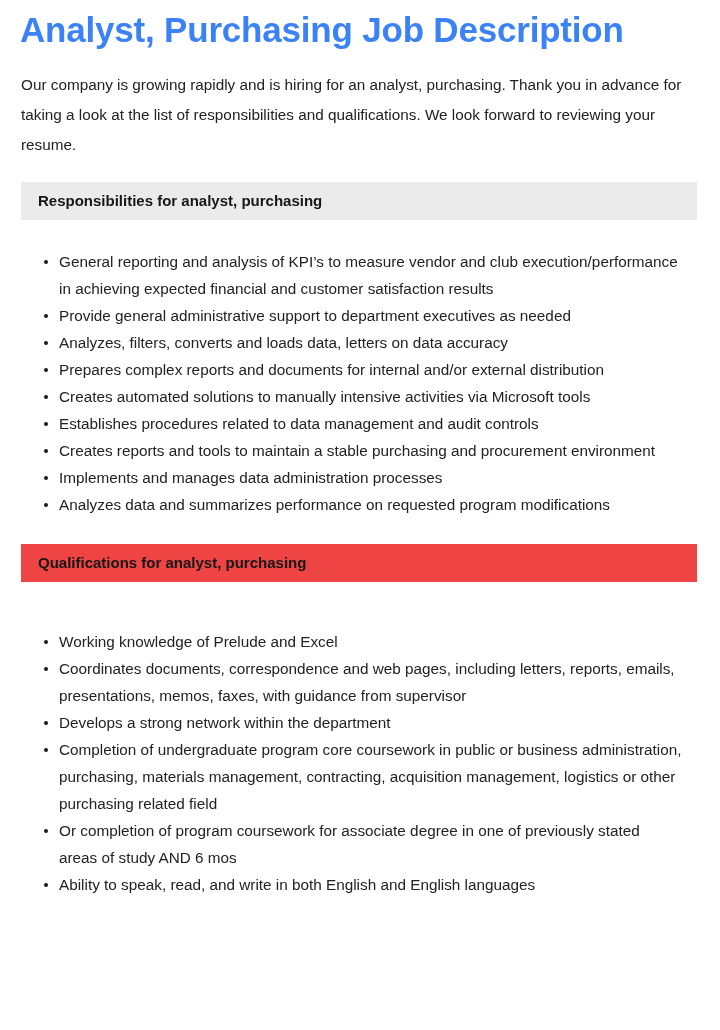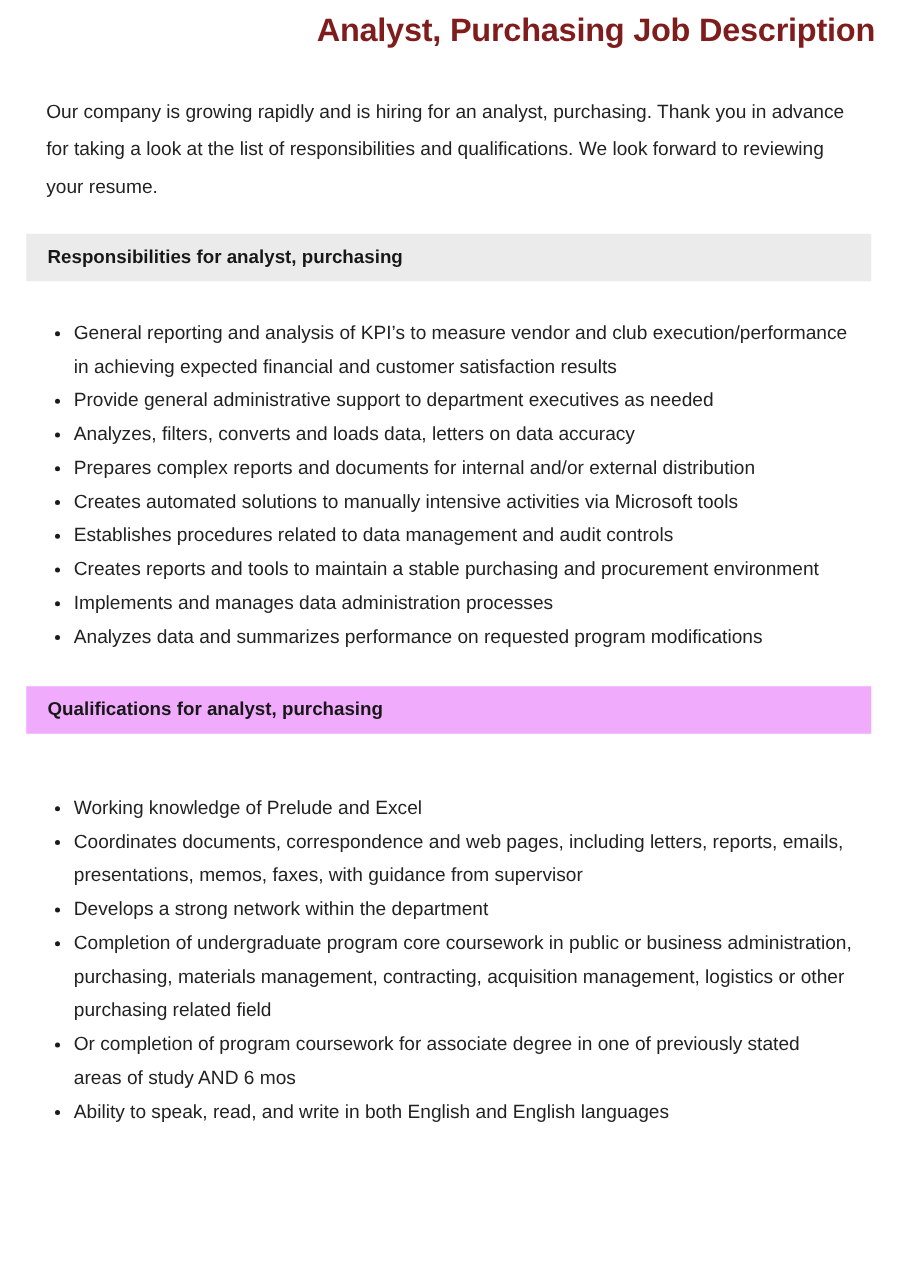--- a/index.html
+++ b/index.html
@@ -17,32 +17,32 @@
 
   .page {
     width: 720px;
     height: 1030px;
     position: relative;
     box-sizing: border-box;
     padding: 0;
   }
 
   .doc-title {
-    text-align: right;
-    font-size: 26px;
+    text-align: left;
+    font-size: 35px;
     font-weight: bold;
-    color: #7f1d1d;
+    color: #3b82f6;
     letter-spacing: -0.2px;
     margin: 0;
     padding: 8px 20px 0 20px;
     line-height: 1.25;
   }
 
   .intro {
-    margin: 16px;
+    margin: 0;
     padding: 18px 28px 0 21px;
     font-size: 15.3px;
     line-height: 30px;
     color: #222222;
     max-width: 680px;
   }
 
   .section {
     margin-top: 22px;
   }
@@ -110,21 +110,21 @@
         <li>Prepares complex reports and documents for internal and/or external distribution</li>
         <li>Creates automated solutions to manually intensive activities via Microsoft tools</li>
         <li>Establishes procedures related to data management and audit controls</li>
         <li>Creates reports and tools to maintain a stable purchasing and procurement environment</li>
         <li>Implements and manages data administration processes</li>
         <li>Analyzes data and summarizes performance on requested program modifications</li>
       </ul>
   </div>
 
   <div class="section section-qualifications">
-    <div class="section-header" style="background: #f0abfc;">Qualifications for analyst, purchasing</div>
+    <div class="section-header" style="background: #ef4444;">Qualifications for analyst, purchasing</div>
     <ul class="bullet-list">
         <li>Working knowledge of Prelude and Excel</li>
         <li>Coordinates documents, correspondence and web pages, including letters, reports, emails, presentations, memos, faxes, with guidance from supervisor</li>
         <li>Develops a strong network within the department</li>
         <li>Completion of undergraduate program core coursework in public or business administration, purchasing, materials management, contracting, acquisition management, logistics or other purchasing related field</li>
         <li>Or completion of program coursework for associate degree in one of previously stated areas of study AND 6 mos</li>
         <li>Ability to speak, read, and write in both English and English languages</li>
       </ul>
   </div>
 

